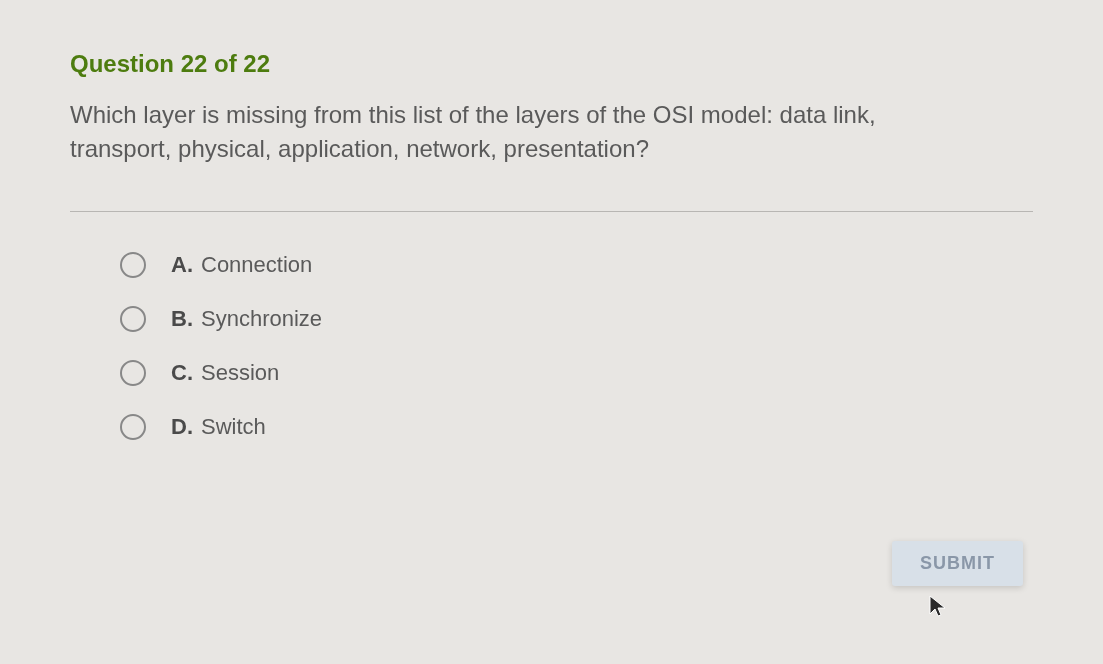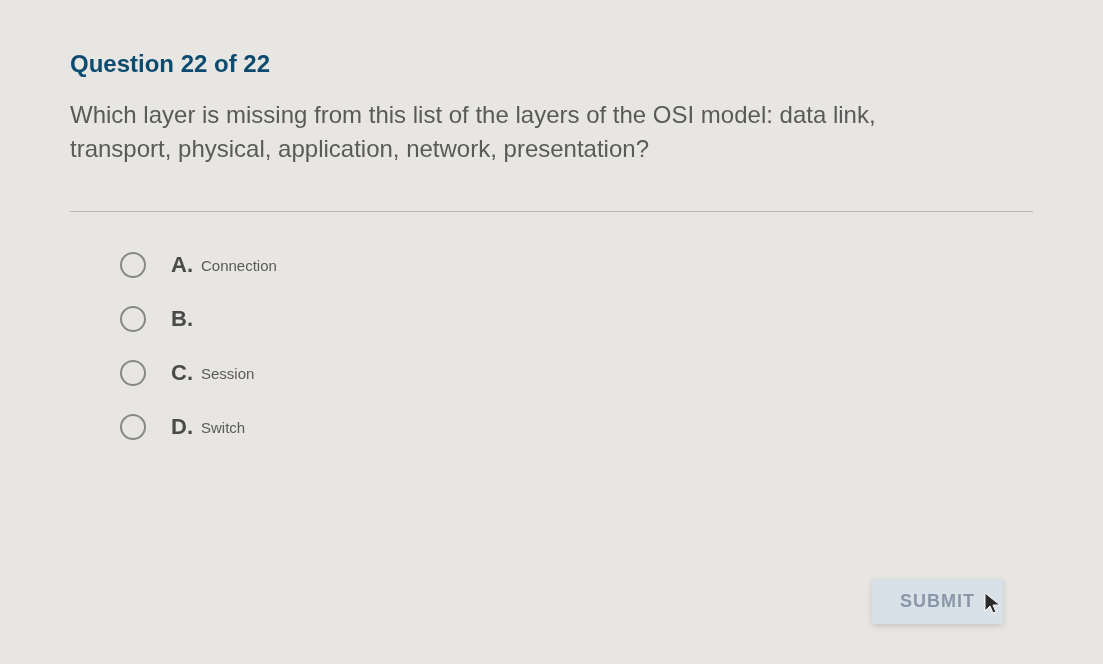--- a/index.html
+++ b/index.html
@@ -12,21 +12,21 @@
       height: 664px;
       background: #e8e6e3;
       font-family: Arial, Helvetica, sans-serif;
       padding: 50px 70px;
       position: relative;
       overflow: hidden;
     }
     .question-header {
       font-size: 24px;
       font-weight: bold;
-      color: #0c4a6e;
+      color: #4d7c0f;
       margin-bottom: 20px;
     }
     .question-text {
       font-size: 24px;
       color: #5a5a5a;
       line-height: 1.4;
       margin-bottom: 46px;
       max-width: 900px;
     }
     .divider {
@@ -53,29 +53,29 @@
       flex-shrink: 0;
       background: transparent;
     }
     .option-letter {
       font-size: 22px;
       font-weight: bold;
       color: #4a4a4a;
       margin-right: 8px;
     }
     .option-text {
-      font-size: 15px;
+      font-size: 22px;
       color: #5a5a5a;
     }
     .submit-area {
       position: absolute;
       bottom: 40px;
       right: 80px;
       display: flex;
-      flex-direction: row;
+      flex-direction: column;
       align-items: center;
     }
     .submit-button {
       background: #d8e0e8;
       color: #8a97a8;
       border: none;
       padding: 12px 28px;
       font-size: 18px;
       font-weight: bold;
       letter-spacing: 1px;
@@ -103,20 +103,21 @@
 
   <div class="option-row">
     <div class="radio-circle"></div>
     <span class="option-letter">A.</span>
     <span class="option-text">Connection</span>
   </div>
 
   <div class="option-row">
     <div class="radio-circle"></div>
     <span class="option-letter">B.</span>
+    <span class="option-text">Synchronize</span>
   </div>
 
   <div class="option-row">
     <div class="radio-circle"></div>
     <span class="option-letter">C.</span>
     <span class="option-text">Session</span>
   </div>
 
   <div class="option-row">
     <div class="radio-circle"></div>

